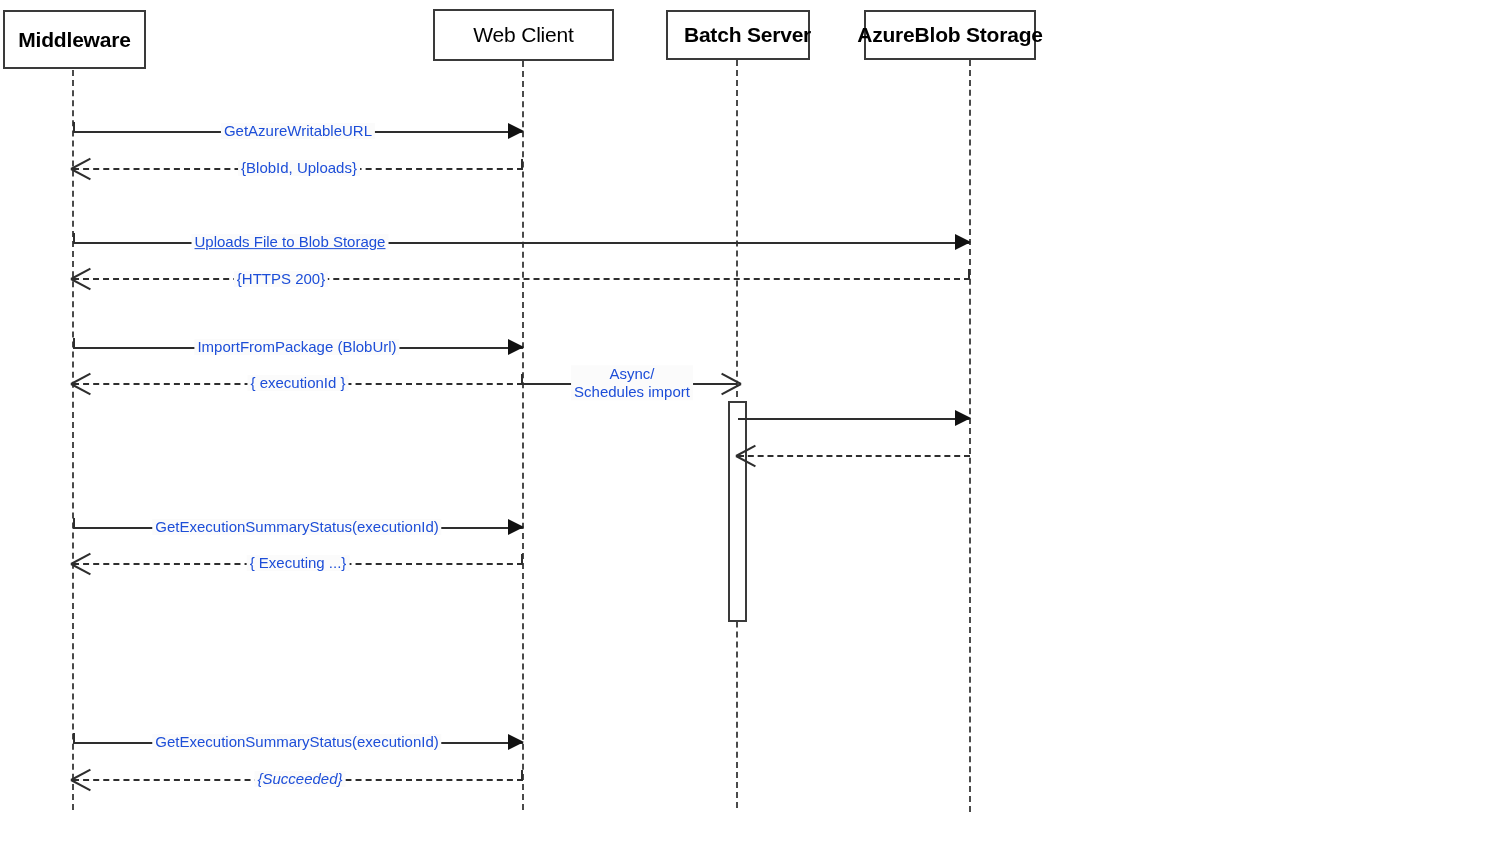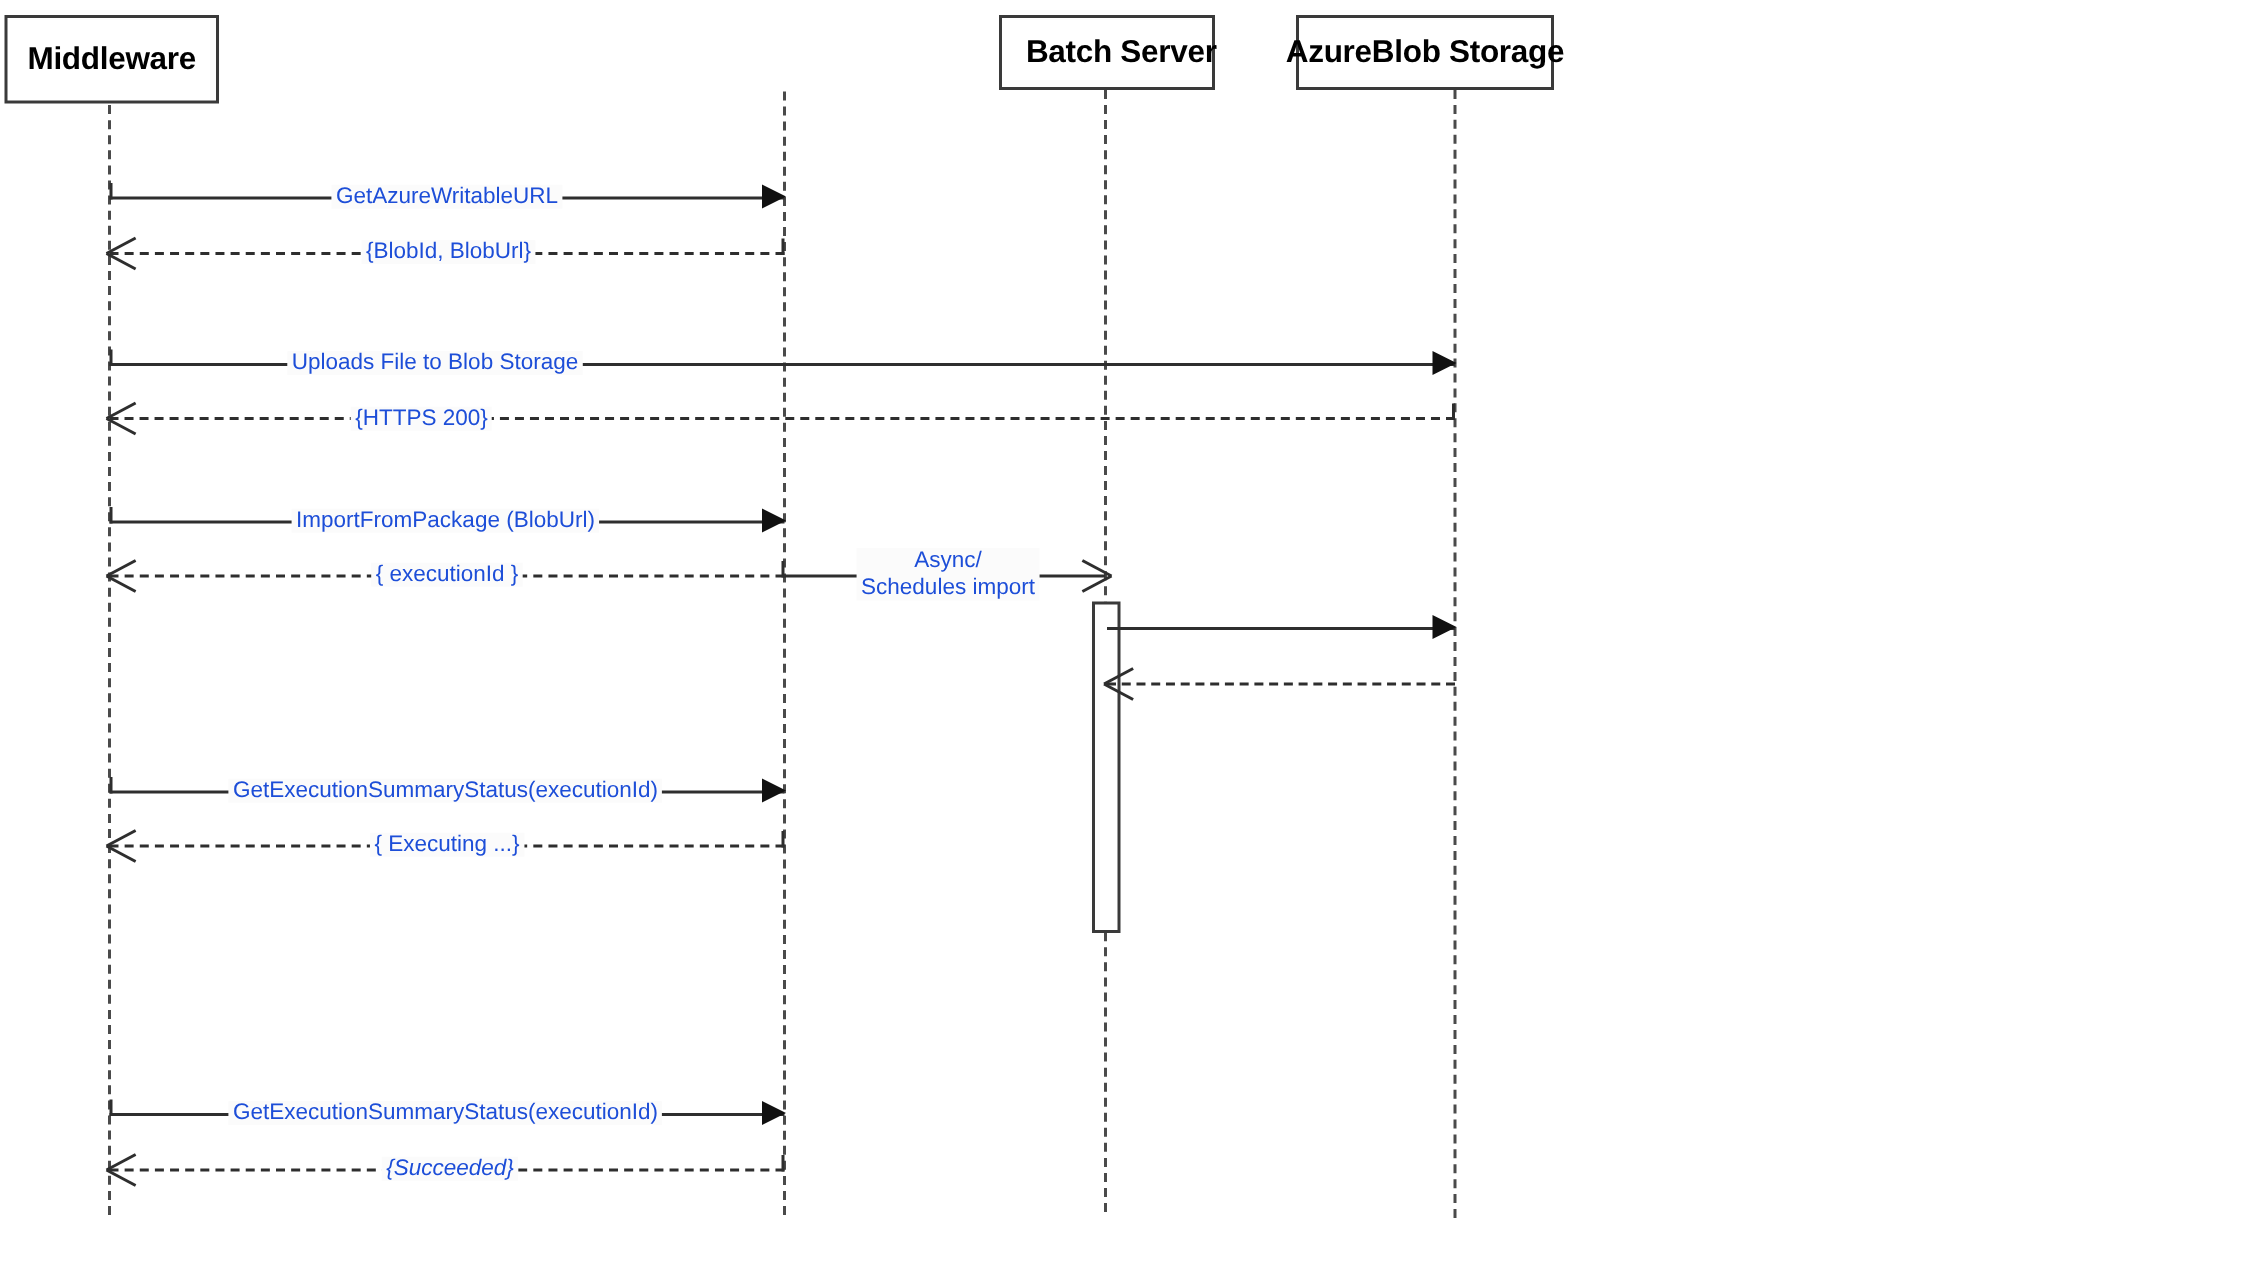--- a/index.html
+++ b/index.html
@@ -163,27 +163,27 @@
       <div class="line"></div>
       <div class="stub"></div>
       <div class="head-filled-right"></div>
     </div>
     <div class="msg-label" style="left: 298px; top: 131px;">GetAzureWritableURL</div>
     <div class="msg dashed rtl" style="left: 73px; top: 168px; width: 450px;">
       <div class="line"></div>
       <div class="stub"></div>
       <div class="head-open-left"></div>
     </div>
-    <div class="msg-label" style="left: 299px; top: 168px;">{BlobId, BlobUrl}</div>
+    <div class="msg-label" style="left: 299px; top: 168px;">{BlobId, Uploads}</div>
     <div class="msg solid ltr" style="left: 73px; top: 242px; width: 897px;">
       <div class="line"></div>
       <div class="stub"></div>
       <div class="head-filled-right"></div>
     </div>
-    <div class="msg-label" style="left: 290px; top: 242px;">Uploads File to Blob Storage</div>
+    <div class="msg-label" style="left: 290px; top: 242px; text-decoration: underline;">Uploads File to Blob Storage</div>
     <div class="msg dashed rtl" style="left: 73px; top: 278px; width: 897px;">
       <div class="line"></div>
       <div class="stub"></div>
       <div class="head-open-left"></div>
     </div>
     <div class="msg-label" style="left: 281px; top: 279px;">{HTTPS 200}</div>
     <div class="msg solid ltr" style="left: 73px; top: 347px; width: 450px;">
       <div class="line"></div>
       <div class="stub"></div>
       <div class="head-filled-right"></div>
@@ -231,19 +231,22 @@
     <div class="msg-label" style="left: 297px; top: 742px;">GetExecutionSummaryStatus(executionId)</div>
     <div class="msg dashed rtl" style="left: 73px; top: 779px; width: 450px;">
       <div class="line"></div>
       <div class="stub"></div>
       <div class="head-open-left"></div>
     </div>
     <div class="msg-label" style="left: 300px; top: 779px; font-style: italic;">{Succeeded}</div>
     <div class="participant" style="left: 3px; top: 10px; width: 143px; height: 59px;">
       <span class="participant-label">Middleware</span>
     </div>
+    <div class="participant thin" style="left: 433px; top: 9px; width: 181px; height: 52px;">
+      <span class="participant-label">Web Client</span>
+    </div>
     <div class="participant" style="left: 666px; top: 10px; width: 144px; height: 50px; padding-left: 19px;">
       <span class="participant-label">Batch Server</span>
     </div>
     <div class="participant" style="left: 864px; top: 10px; width: 172px; height: 50px;">
       <span class="participant-label">AzureBlob Storage</span>
     </div>
   </div>
 
 </body></html>

